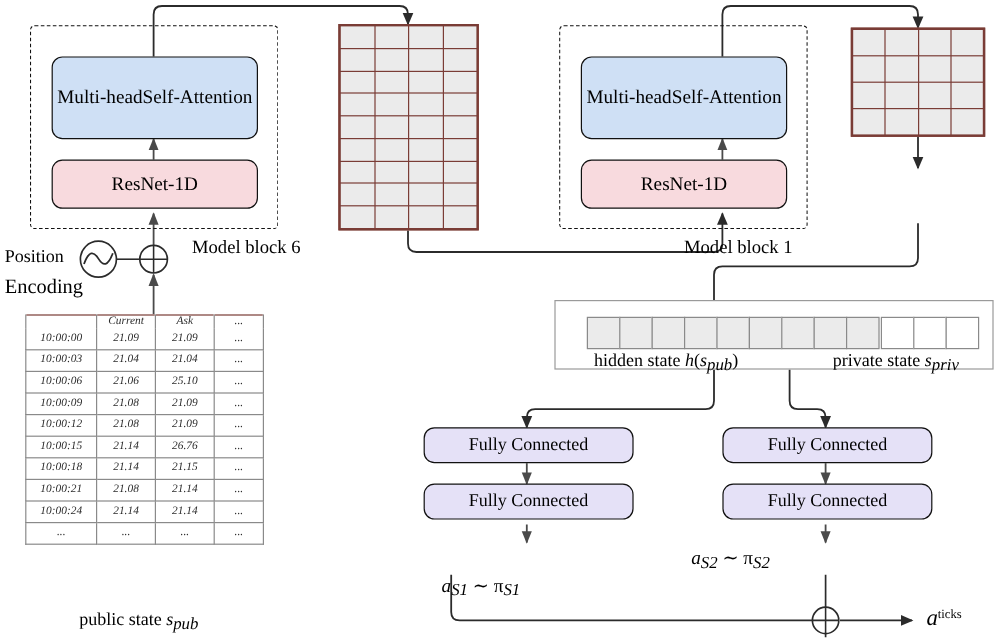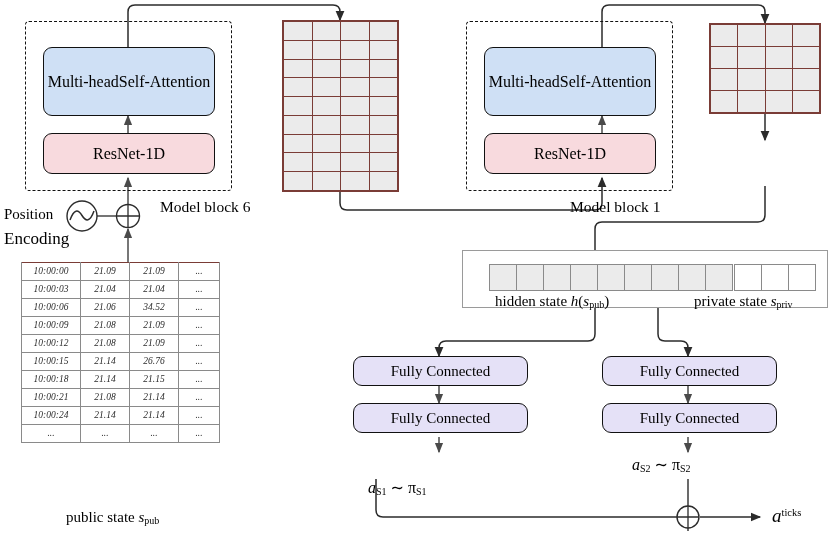--- a/index.html
+++ b/index.html
@@ -76,21 +76,21 @@
   .dtable .c2{width:48px;}
   .dtable .c3{width:40px;}
   .dtable tr:first-child td,.dtable tr:nth-child(2) td{border-top:none;}
   .dtable .toprow td{border-bottom:none;}
 
   .caption{
     position:absolute;
     font-size:15px;
     white-space:nowrap;
   }
-  .sub{font-size:10px;vertical-align:-0.22em;}
+  .sub{font-size:14px;vertical-align:-0.22em;font-style:italic;}
   .sup{font-size:10.5px;vertical-align:0.55em;}
   .ital{font-style:italic;}
 
   
   .statebox{
     position:absolute;box-sizing:border-box;
     border:1.1px solid #9a9a9a;
     background:#fff;
   }
   .cellrow{position:absolute;display:flex;}
@@ -255,36 +255,42 @@
       <div class="cell"></div>
       <div class="cell"></div>
     </div>
 
 
   <div class="txt" style="left:4px;top:206px;font-size:15px;">Position</div>
   <div class="txt" style="left:4px;top:229px;font-size:17px;">Encoding</div>
 
   <table class="dtable" id="public-table" style="left:21px;top:262px;">
       <tbody>
+        <tr class="toprow">
+          <td class="hd c0"></td>
+          <td class="hd c1">Current</td>
+          <td class="hd c2">Ask</td>
+          <td class="hd c3">...</td>
+        </tr>
         <tr>
           <td class="c0">10:00:00</td>
           <td class="c1">21.09</td>
           <td class="c2">21.09</td>
           <td class="c3">...</td>
         </tr>
         <tr>
           <td class="c0">10:00:03</td>
           <td class="c1">21.04</td>
           <td class="c2">21.04</td>
           <td class="c3">...</td>
         </tr>
         <tr>
           <td class="c0">10:00:06</td>
           <td class="c1">21.06</td>
-          <td class="c2">34.52</td>
+          <td class="c2">25.10</td>
           <td class="c3">...</td>
         </tr>
         <tr>
           <td class="c0">10:00:09</td>
           <td class="c1">21.08</td>
           <td class="c2">21.09</td>
           <td class="c3">...</td>
         </tr>
         <tr>
           <td class="c0">10:00:12</td>
@@ -366,21 +372,21 @@
   <div class="caption" style="left:368px;top:478px;font-size:16px;">
     <span class="ital">a</span><span class="sub">S1</span><span> ∼ </span><span>π</span><span class="sub">S1</span>
   </div>
 
   <div class="node" style="left:602px;top:356px;width:175px;height:30px;background:#e5e1f7;font-size:15px;">
     <span>Fully Connected</span>
   </div>
   <div class="node" style="left:602px;top:403px;width:175px;height:30px;background:#e5e1f7;font-size:15px;">
     <span>Fully Connected</span>
   </div>
-  <div class="caption" style="left:632px;top:455px;font-size:16px;">
+  <div class="caption" style="left:576px;top:455px;font-size:16px;">
     <span class="ital">a</span><span class="sub">S2</span><span> ∼ </span><span>π</span><span class="sub">S2</span>
   </div>
 
   <div class="caption" style="left:772px;top:505px;font-size:19px;">
     <span class="ital">a</span><span class="sup">ticks</span>
   </div>
 
 </div>
 
 </body></html>

